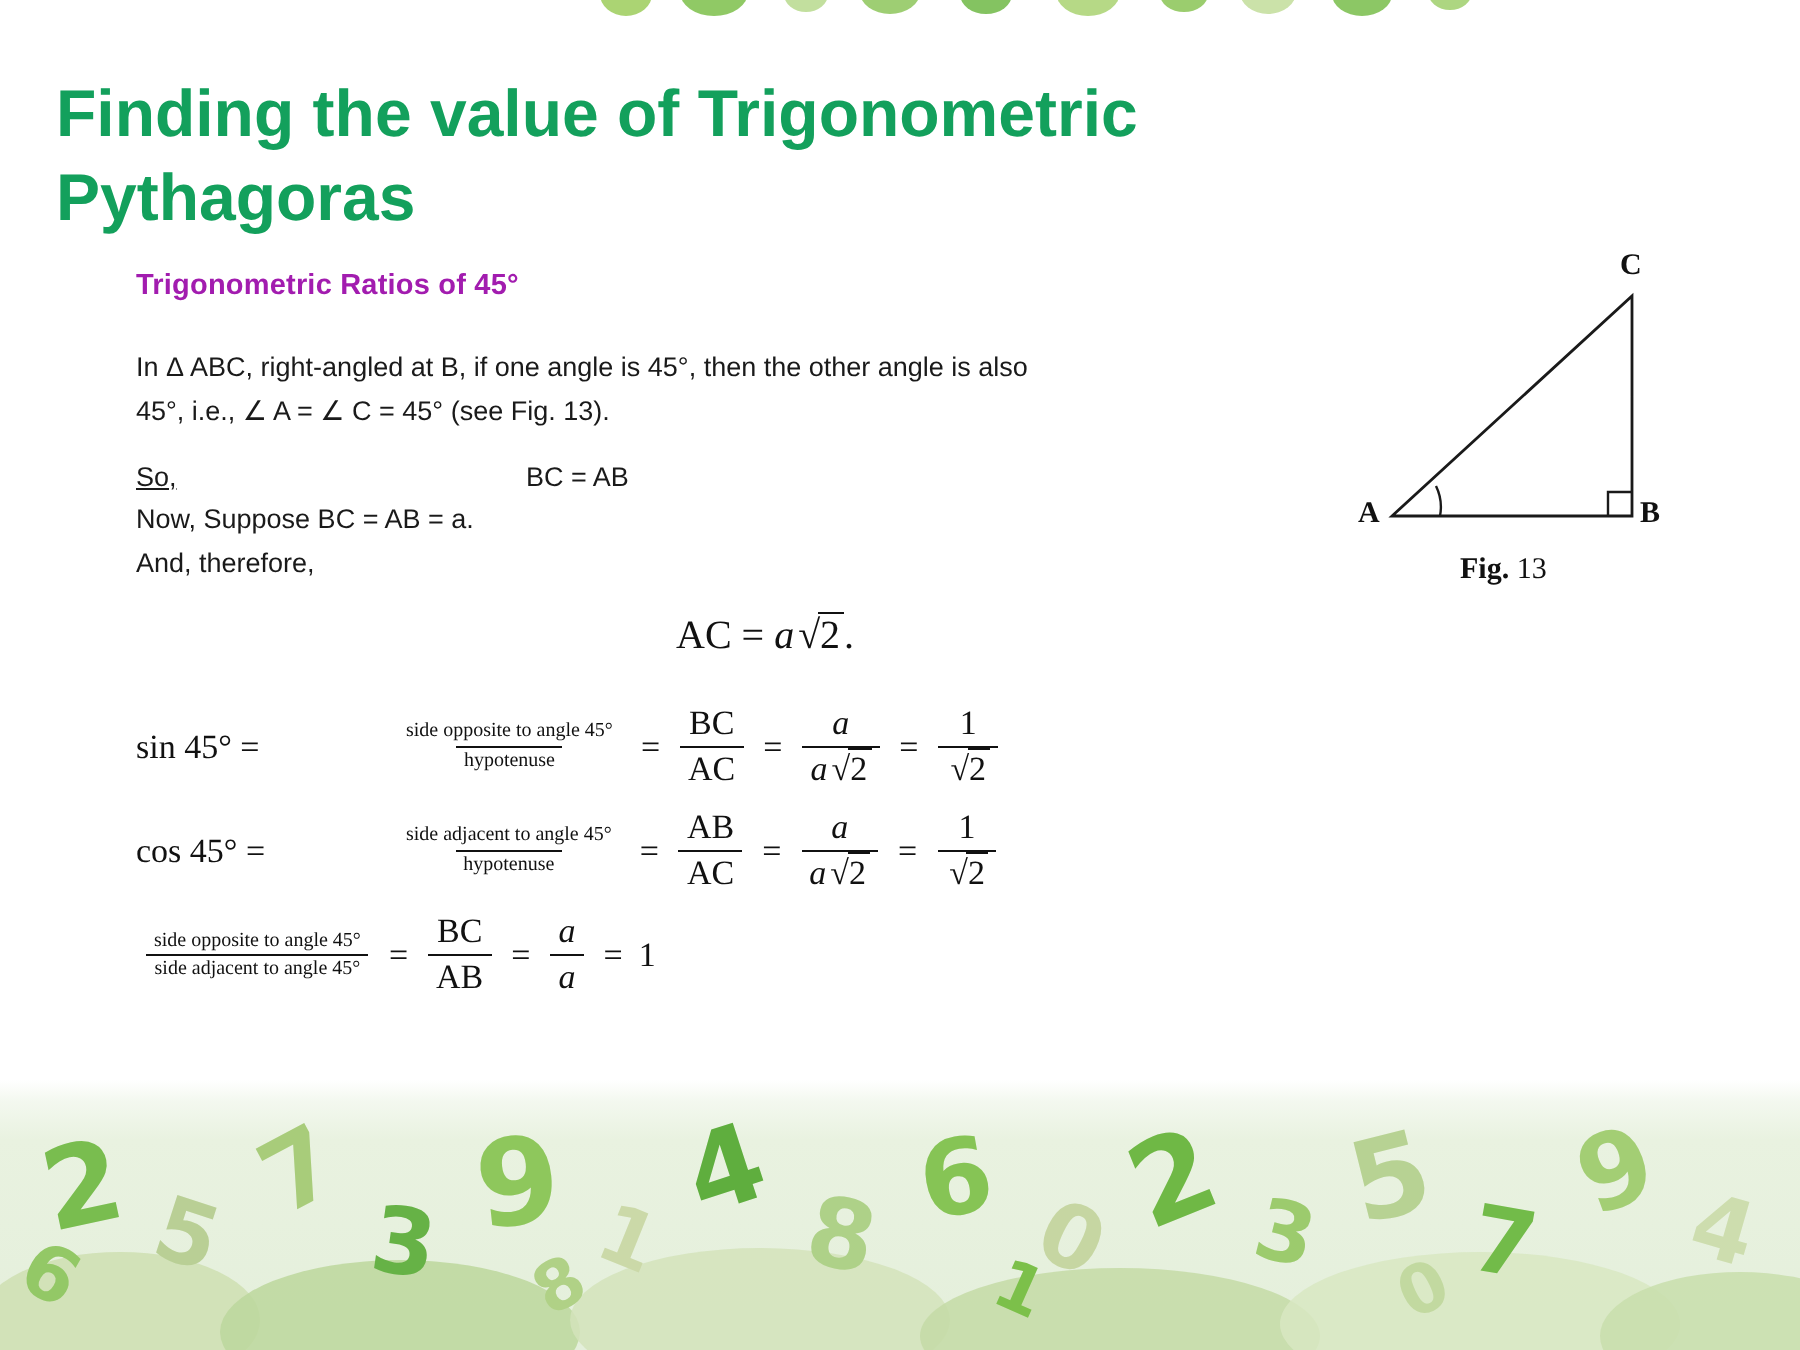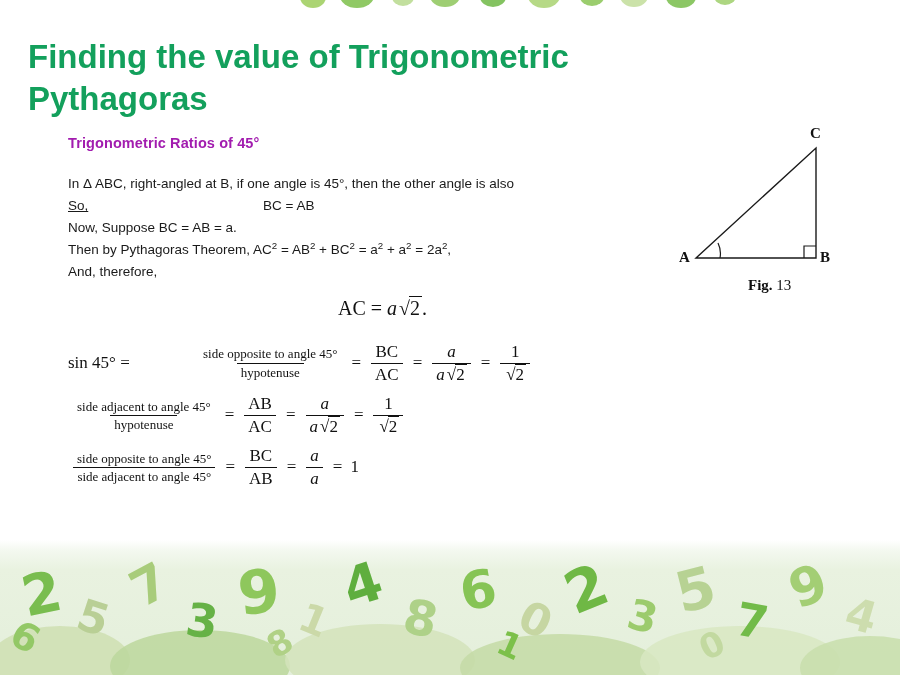--- a/index.html
+++ b/index.html
@@ -98,21 +98,21 @@
   .figure {
     position: absolute;
     top: 130px;
     left: 676px;
     width: 200px;
     height: 175px;
   }
   .fig-caption {
     position: absolute;
     top: 147px;
-    left: 72px;
+    left: 54px;
     font-family: "Liberation Serif", serif;
     font-size: 15px;
     color: #111;
   }
   .fig-caption b { font-weight: bold; }
   .fig-label {
     position: absolute;
     font-family: "Liberation Serif", serif;
     font-size: 15px;
     color: #111;
@@ -143,21 +143,21 @@
     flex-direction: column;
     align-items: center;
     justify-content: center;
     vertical-align: middle;
     line-height: 1.18;
     padding: 0 5px;
   }
   .frac .num { padding: 0 4px 1px 4px; white-space: nowrap; }
   .frac .den { padding: 1px 4px 0 4px; border-top: 1.2px solid #111; white-space: nowrap; }
   .eq-op { padding: 0 5px; font-size: 17px; }
-  .words { font-size: 13px; }
+  .words { font-size: 10px; }
 
   
   .bottom-band {
     position: absolute;
     left: 0;
     bottom: 0;
     width: 900px;
     height: 135px;
     overflow: hidden;
     background: linear-gradient(to bottom, #ffffff 0%, #f3f8ef 8%, #e9f2e0 22%, #e4efdb 100%);
@@ -189,30 +189,28 @@
 <div class="slide-title">
   <span>Finding the value of Trigonometric</span><br>
   <span class="last">Pythagoras</span>
 </div>
 
 <div class="content">
 
   <div class="sub-head">Trigonometric Ratios of 45°</div>
 
   <p class="para">In Δ ABC, right-angled at B, if one angle is 45°, then the other angle is also</p>
+  <p class="para l2" style="margin-bottom:10px;">45°, i.e., ∠ A = ∠ C = 45° (see Fig. 13).</p>
 
   <p class="line">
     <span class="indent">So,</span><span>BC = AB</span>
   </p>
 
   <p class="line">Now, Suppose BC = AB = a.</p>
 
-  <p class="line">
-    <span>Then by Pythagoras Theorem, AC</span><sup>2</sup><span> = AB</span><sup>2</sup><span> + BC</span><sup>2</sup><span> = a</span><sup>2</sup><span> + a</span><sup>2</sup><span> = 2a</span><sup>2</sup><span>,</span>
-  </p>
 
   <p class="line">And, therefore,</p>
 
   <div class="ac-eq">
     <span>AC  =</span>
     <span class="ital">a</span><span class="rad"><span class="sign">√</span><span class="rand">2</span></span><span>.</span>
   </div>
 
   <div class="eqs">
 
@@ -233,20 +231,21 @@
         <div class="den"><span class="ital">a</span><span class="rad"><span class="sign">√</span><span class="rand">2</span></span></div>
       </div>
       <div class="eq-op">=</div>
       <div class="frac">
         <div class="num">1</div>
         <div class="den"><span class="rad"><span class="sign">√</span><span class="rand">2</span></span></div>
       </div>
     </div>
 
     <div class="eqrow">
+      <div class="lhs">cos 45° =</div>
       <div class="frac">
         <div class="num words">side adjacent to angle 45°</div>
         <div class="den words">hypotenuse</div>
       </div>
       <div class="eq-op">=</div>
       <div class="frac">
         <div class="num">AB</div>
         <div class="den">AC</div>
       </div>
       <div class="eq-op">=</div>

